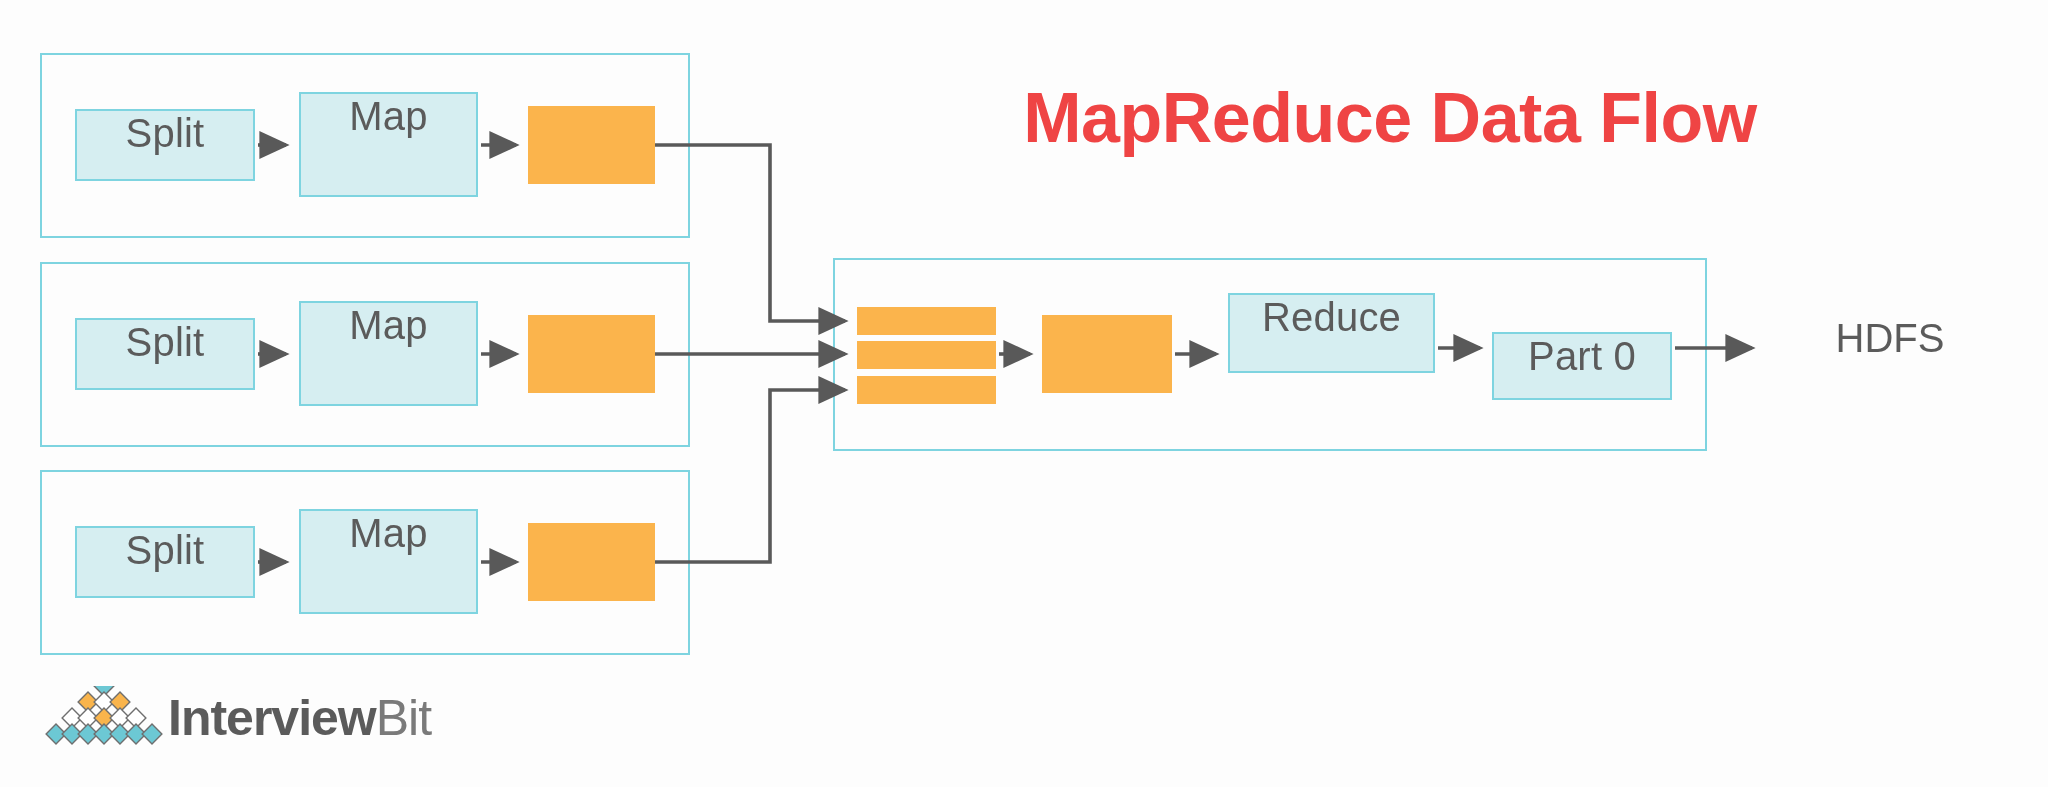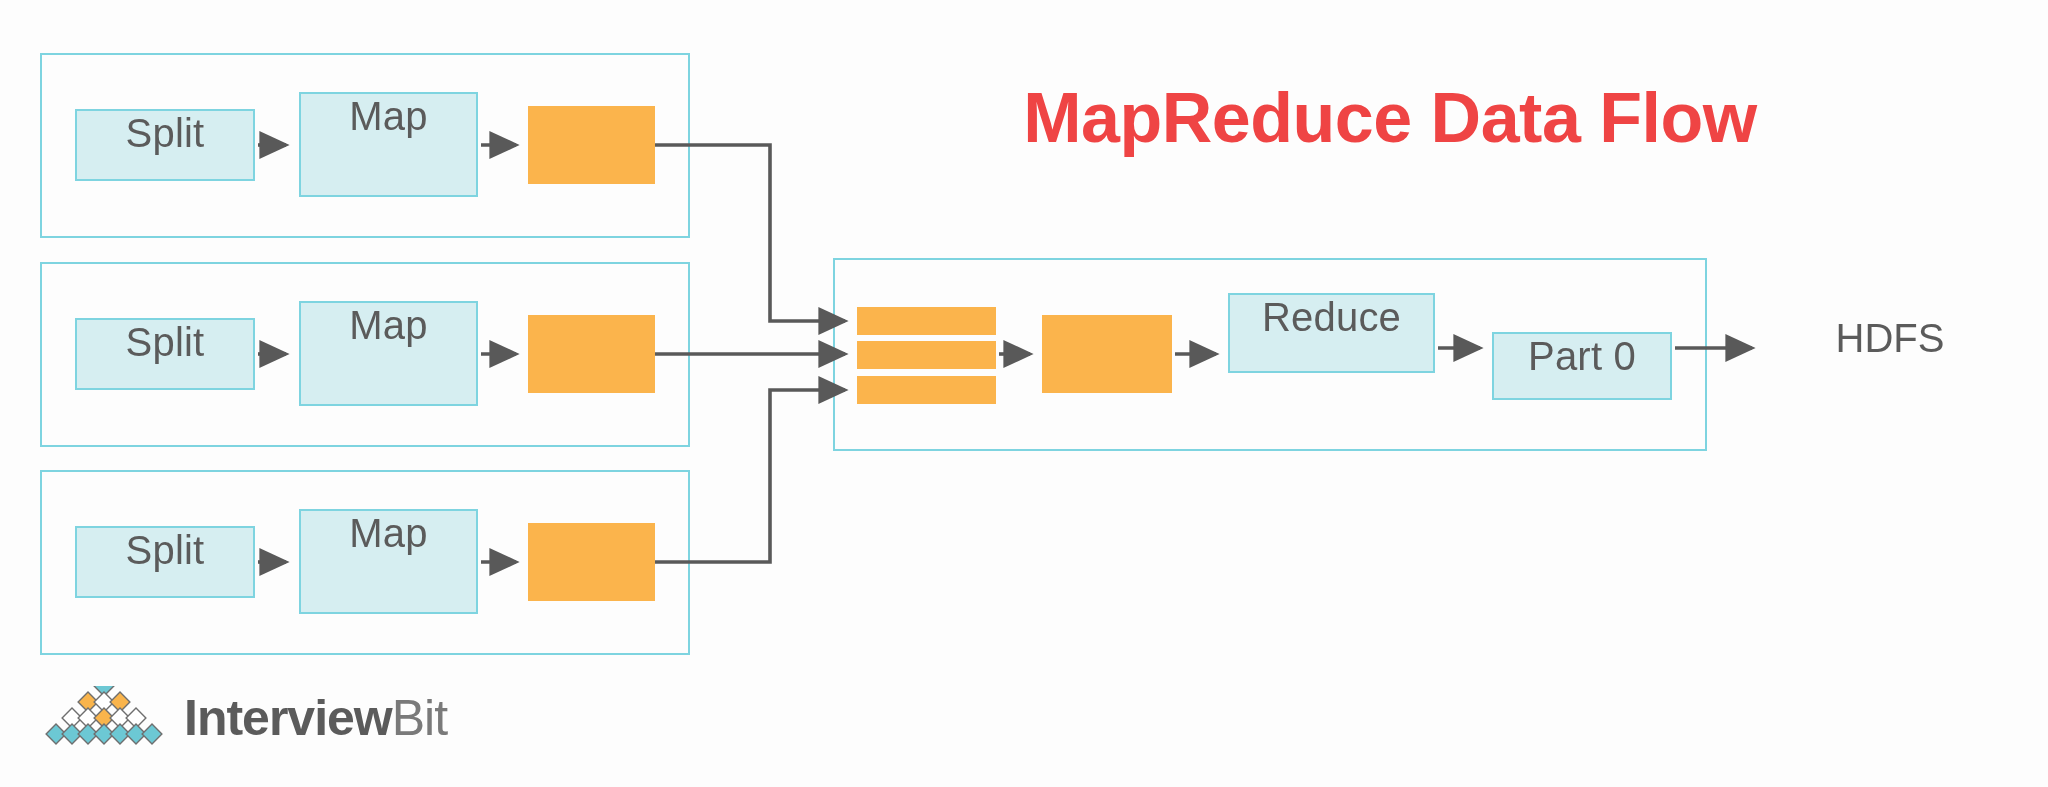--- a/index.html
+++ b/index.html
@@ -84,21 +84,20 @@
     line-height: 52px;
     color: #5b5b5b;
   }
   
   #logo {
     position: absolute;
     left: 40px;
     top: 686px;
     display: flex;
     align-items: center;
-    gap: 16px;
   }
   #logo-mark { width: 128px; height: 64px; display: block; }
   #logo-text {
     font-size: 50px;
     font-weight: bold;
     color: #5b5b5b;
     letter-spacing: -1px;
     white-space: nowrap;
   }
   #logo-text .light { font-weight: 400; color: #7a7a7a; }

